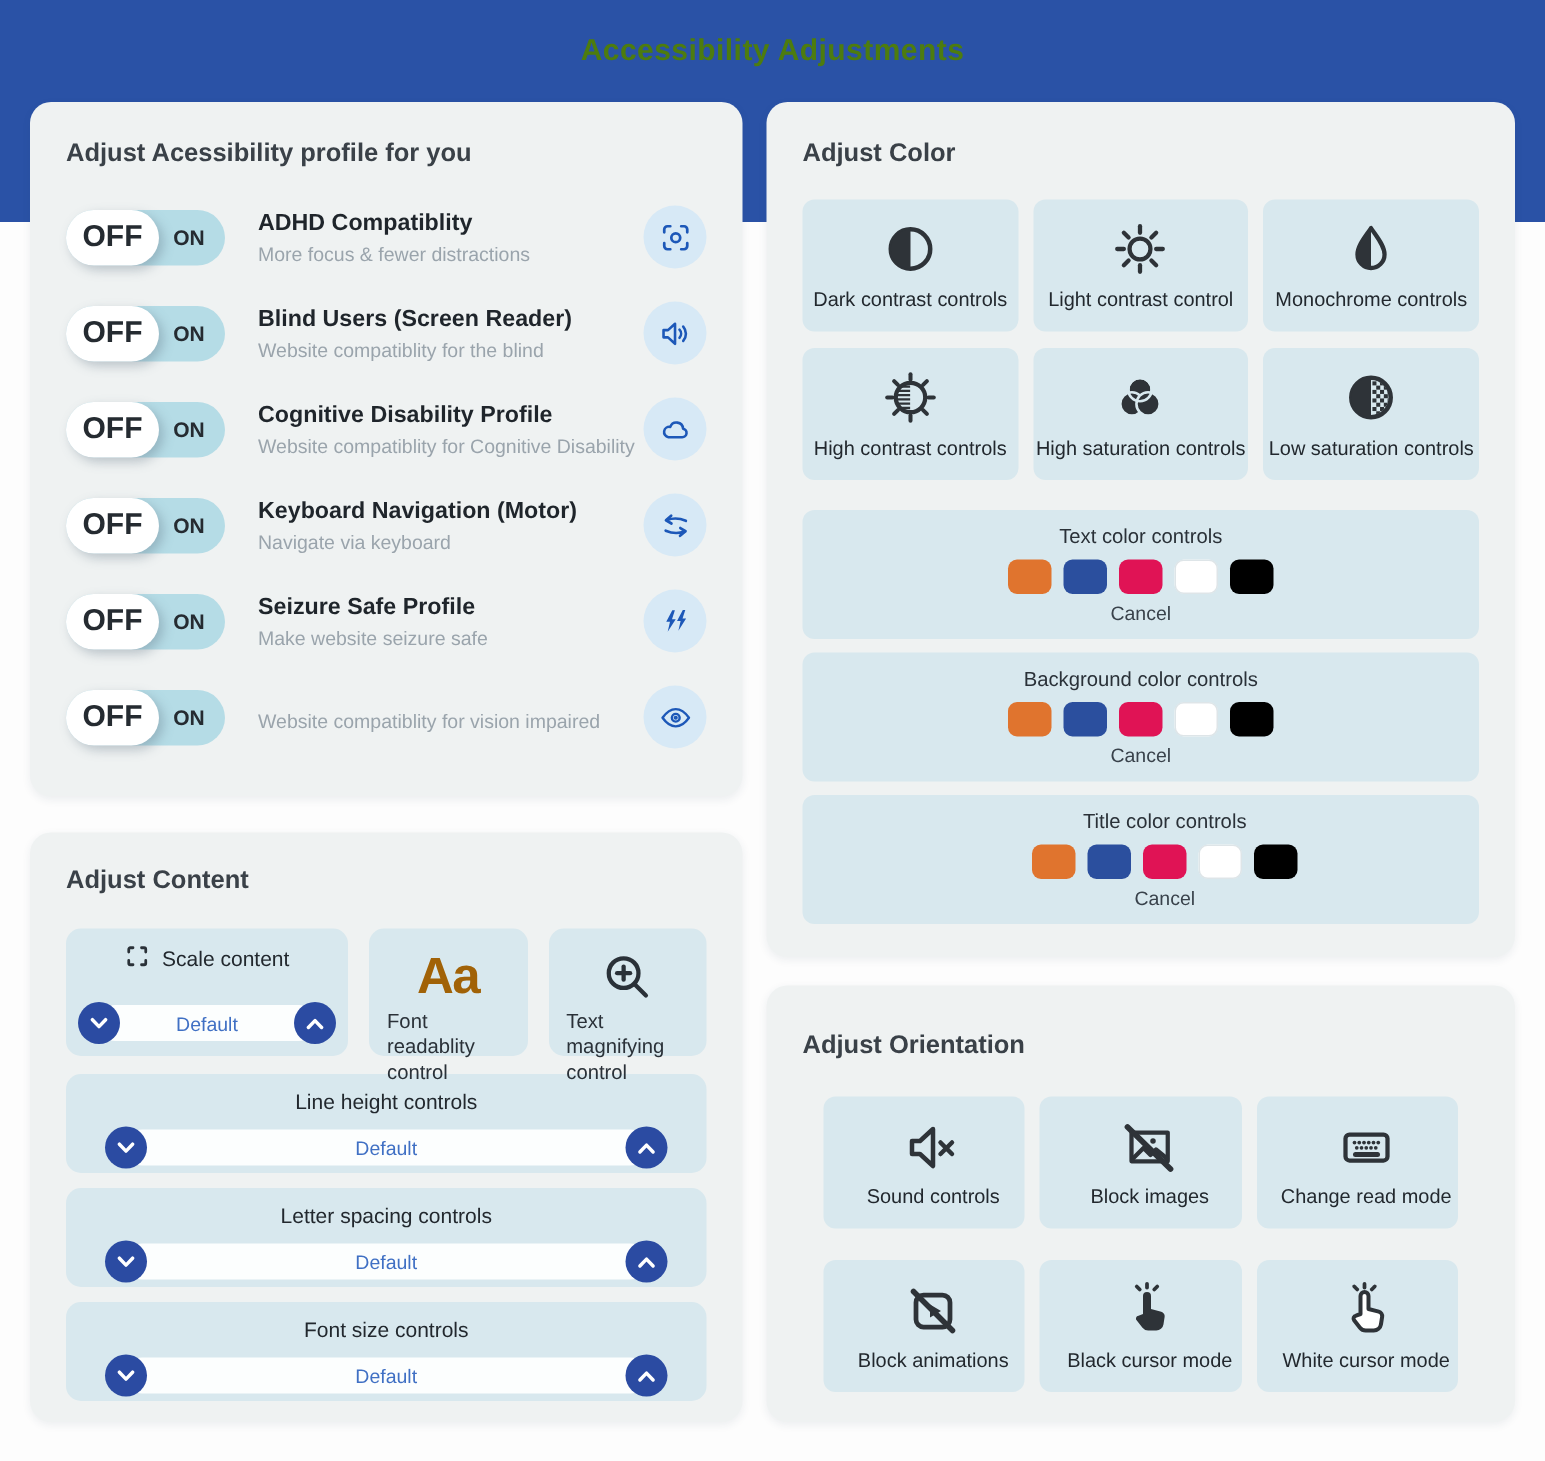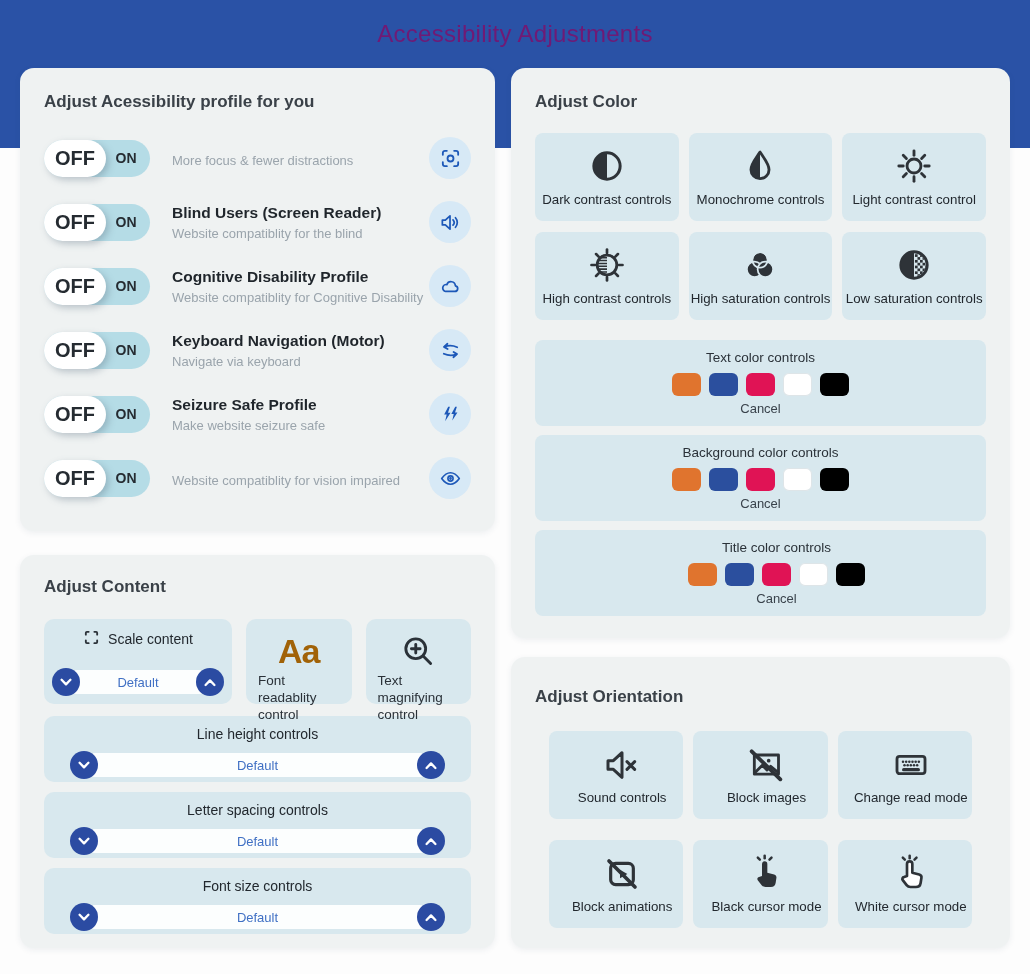--- a/index.html
+++ b/index.html
@@ -6,21 +6,21 @@
   html,body { width:1030px; height:974px; }
   body {
     background:#FDFDFD;
     font-family:"Liberation Sans", sans-serif;
     position:relative;
     overflow:hidden;
     color:#22282E;
   }
   .blue-band { position:absolute; top:0; left:0; width:100%; height:148px; background:#2A52A6; }
   header.app-header { position:relative; height:68px; display:flex; align-items:center; justify-content:center; }
-  .app-title { color:#701a75; font-size:24px; font-weight:400; letter-spacing:.3px; }
+  .app-title { color:#4d7c0f; font-size:20px; font-weight:700; letter-spacing:.3px; }
 
   .layout { position:relative; display:flex; gap:16px; padding:0 20px; }
   .col { display:flex; flex-direction:column; }
   .col-left  { width:475px; flex:none; gap:24px; }
   .col-right { flex:1; gap:19px; }
 
   .panel { background:#EFF2F2; border-radius:14px; padding:22px 24px; box-shadow:0 2px 6px rgba(40,60,90,.08); }
   .panel-title { font-size:17px; font-weight:600; color:#3A4148; }
 
   
@@ -110,20 +110,21 @@
 
     <section class="panel panel-profiles">
       <h2 class="panel-title">Adjust Acessibility profile for you</h2>
 
       <div class="profile-row">
         <div class="toggle">
           <span class="toggle-on-label">ON</span>
           <span class="toggle-off-pill">OFF</span>
         </div>
         <div class="profile-text">
+          <div class="profile-label">ADHD Compatiblity</div>
           <div class="profile-desc">More focus &amp; fewer distractions</div>
         </div>
         <div class="profile-icon">
           <svg viewBox="0 0 24 24" fill="none" stroke="#1D58B8" stroke-width="1.9" stroke-linecap="round" stroke-linejoin="round">
             <path d="M4 8.2 V6.2 a2.2 2.2 0 0 1 2.2-2.2 h2"></path>
               <path d="M15.8 4 h2 A2.2 2.2 0 0 1 20 6.2 v2"></path>
             <path d="M20 15.8 v2 a2.2 2.2 0 0 1 -2.2 2.2 h-2"></path>
               <path d="M8.2 20 h-2 A2.2 2.2 0 0 1 4 17.8 v-2"></path>
             <circle cx="12" cy="12" r="3.1"></circle>
           </svg>
@@ -330,45 +331,45 @@
       <div class="color-grid">
         <div class="color-tile">
           <svg viewBox="0 0 24 24">
             <circle cx="12" cy="12" r="8.3" fill="none" stroke="#2E3338" stroke-width="1.9"></circle>
             <path d="M12 3.7 a8.3 8.3 0 0 0 0 16.6 Z" fill="#2E3338"></path>
           </svg>
           <span class="tile-caption">Dark contrast controls</span>
         </div>
 
         <div class="color-tile">
-          <svg viewBox="0 0 24 24">
-            <defs>
-                <clipPath id="dropLeft">
-                  <rect x="2" y="2" width="10" height="20"></rect>
-                </clipPath>
-              </defs>
-            <path d="M12 3.2 C9.5 7 6.3 10.6 6.3 14.3 a5.7 5.7 0 0 0 11.4 0 C17.7 10.6 14.5 7 12 3.2 Z" fill="none" stroke="#2E3338" stroke-width="1.8" stroke-linejoin="round"></path>
-            <path d="M12 3.2 C9.5 7 6.3 10.6 6.3 14.3 a5.7 5.7 0 0 0 11.4 0 C17.7 10.6 14.5 7 12 3.2 Z" fill="#2E3338" clip-path="url(#dropLeft)"></path>
-          </svg>
-          <span class="tile-caption">Monochrome controls</span>
-        </div>
-
-        <div class="color-tile">
           <svg viewBox="0 0 24 24" fill="none" stroke="#2E3338" stroke-width="1.8" stroke-linecap="round">
             <circle cx="12" cy="12" r="4.4"></circle>
             <path d="M12 2.4 v2.8"></path>
               <path d="M12 18.8 v2.8"></path>
               <path d="M2.4 12 h2.8"></path>
               <path d="M18.8 12 h2.8"></path>
             <path d="M5.2 5.2 l2 2"></path>
               <path d="M16.8 16.8 l2 2"></path>
               <path d="M18.8 5.2 l-2 2"></path>
               <path d="M7.2 16.8 l-2 2"></path>
           </svg>
           <span class="tile-caption">Light contrast control</span>
+        </div>
+
+        <div class="color-tile">
+          <svg viewBox="0 0 24 24">
+            <defs>
+                <clipPath id="dropLeft">
+                  <rect x="2" y="2" width="10" height="20"></rect>
+                </clipPath>
+              </defs>
+            <path d="M12 3.2 C9.5 7 6.3 10.6 6.3 14.3 a5.7 5.7 0 0 0 11.4 0 C17.7 10.6 14.5 7 12 3.2 Z" fill="none" stroke="#2E3338" stroke-width="1.8" stroke-linejoin="round"></path>
+            <path d="M12 3.2 C9.5 7 6.3 10.6 6.3 14.3 a5.7 5.7 0 0 0 11.4 0 C17.7 10.6 14.5 7 12 3.2 Z" fill="#2E3338" clip-path="url(#dropLeft)"></path>
+          </svg>
+          <span class="tile-caption">Monochrome controls</span>
         </div>
 
         <div class="color-tile">
           <svg viewBox="0 0 24 24">
             <defs>
                 <clipPath id="hcLeft">
                   <path d="M12 5.8 a6.2 6.2 0 0 0 0 12.4 Z"></path>
                 </clipPath>
               </defs>
             <circle cx="12" cy="12" r="6.2" fill="none" stroke="#2E3338" stroke-width="1.8"></circle>

